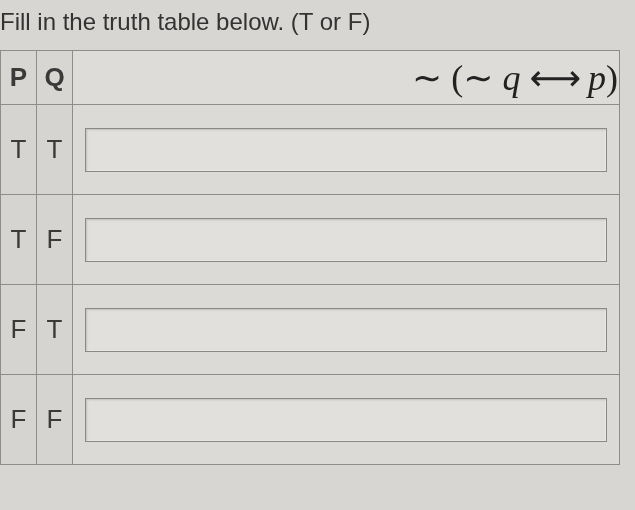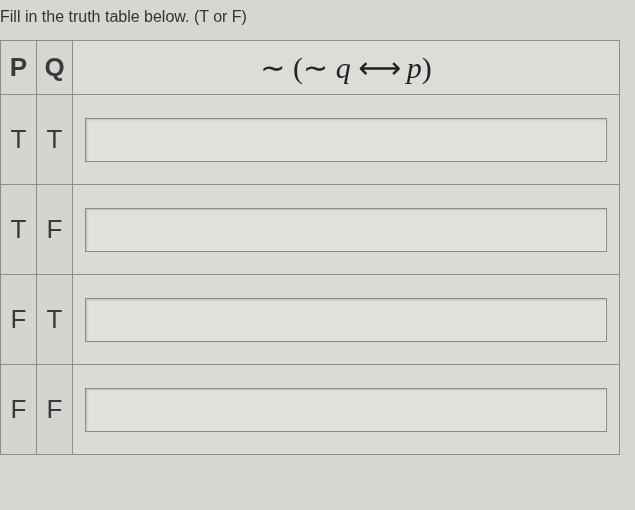--- a/index.html
+++ b/index.html
@@ -8,21 +8,21 @@
     padding: 0;
     width: 635px;
     height: 510px;
     font-family: Arial, Helvetica, sans-serif;
     background: #d8d6d3;
     color: #2a2a2a;
     overflow: hidden;
   }
   .prompt {
     padding: 8px 6px 14px 0;
-    font-size: 16px;
+    font-size: 24px;
     color: #333;
   }
   table.truth {
     border-collapse: collapse;
     width: 620px;
     margin-left: 0;
     box-shadow: inset 0 0 0 1px #9a9894;
     background: #dcdad6;
   }
   table.truth th, table.truth td {
@@ -32,26 +32,26 @@
     width: 36px;
     height: 54px;
     font-size: 26px;
     font-weight: 600;
     color: #3a3a3a;
     background: #d8d6d2;
     padding: 0;
   }
   th.expr {
     height: 54px;
-    font-size: 30px;
+    font-size: 36px;
     font-weight: 400;
     font-family: "Cambria Math", "Times New Roman", serif;
     color: #222;
     background: #dedcd8;
-    text-align: center;
+    text-align: right;
     font-style: italic;
   }
   th.expr .sym { font-style: normal; }
   td.val {
     width: 36px;
     height: 90px;
     text-align: center;
     font-size: 26px;
     color: #3a3a3a;
     background: #d6d4d0;

